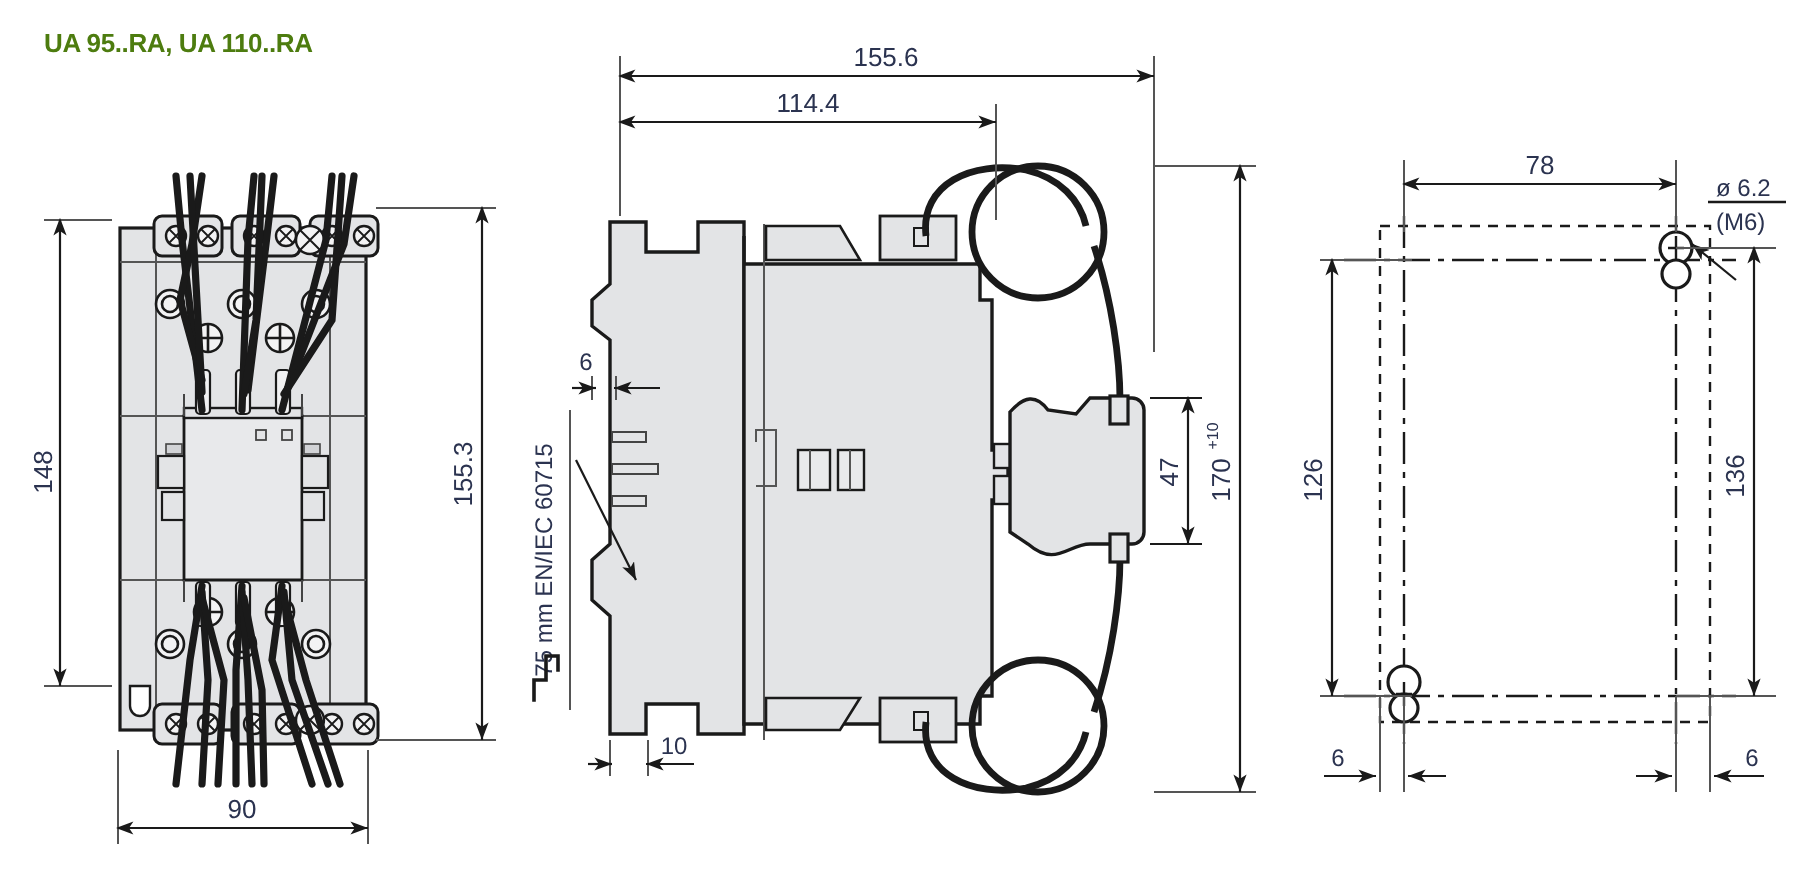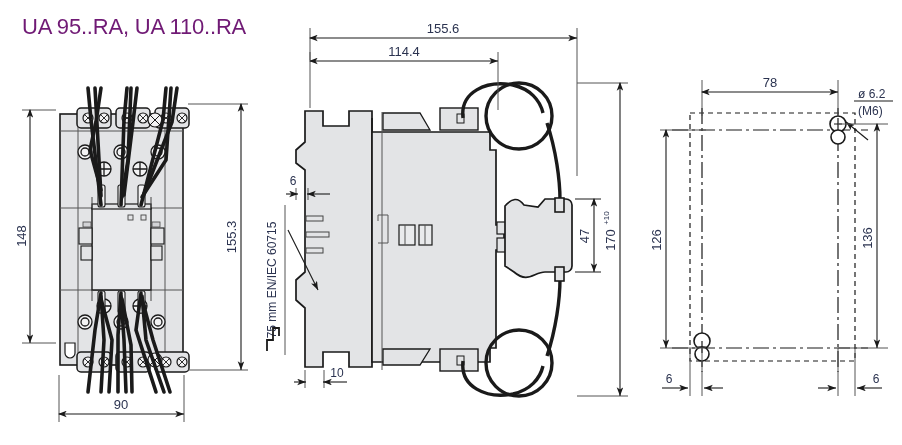--- a/index.html
+++ b/index.html
@@ -1,20 +1,20 @@
 <!DOCTYPE html>
 <html><head>
 <meta charset="utf-8">
 <style>
   html,body{margin:0;padding:0;background:#ffffff;}
   body{width:902px;height:445px;position:relative;overflow:hidden;
        font-family:"Liberation Sans","DejaVu Sans",sans-serif;}
   .sheet{position:absolute;inset:0;background:#fff;}
-  .title{position:absolute;left:22px;top:14px;font-size:22px;font-weight:normal;
-         color:#701a75;letter-spacing:-0.2px;white-space:nowrap;}
+  .title{position:absolute;left:22px;top:14px;font-size:13px;font-weight:bold;
+         color:#4d7c0f;letter-spacing:-0.2px;white-space:nowrap;}
   svg{position:absolute;left:0;top:0;}
   text{font-family:"Liberation Sans","DejaVu Sans",sans-serif;fill:#2b2f44;}
   .dim{font-size:13px;fill:#2b3350;}
   .dimsm{font-size:12px;fill:#2b3350;}
   .sup{font-size:8px;fill:#2b3350;}
 </style>
 </head>
 <body>
 
 <div class="sheet">

